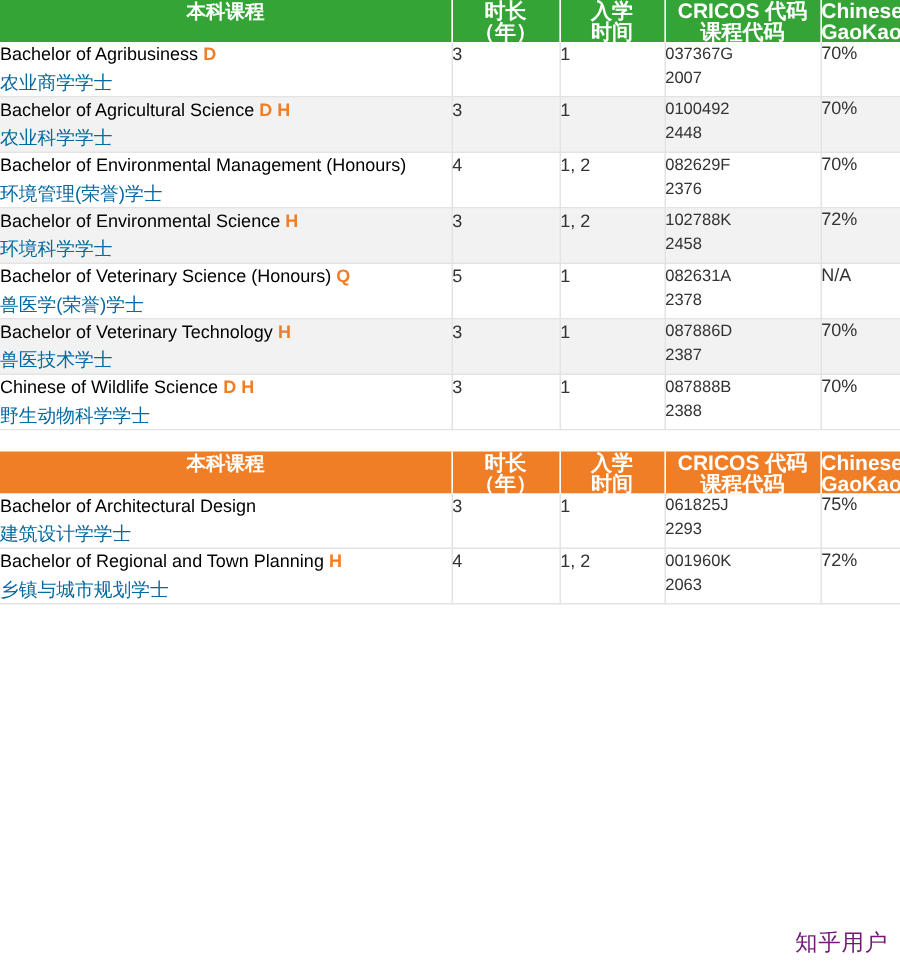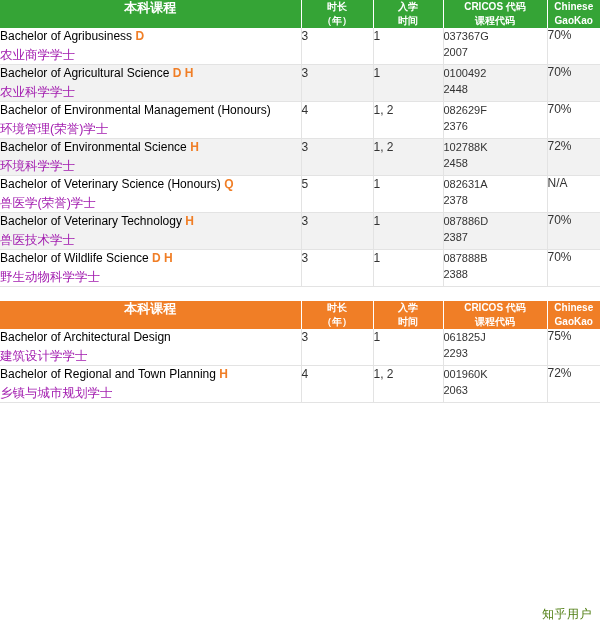--- a/index.html
+++ b/index.html
@@ -39,41 +39,41 @@
     font-size: 12.5px;
     line-height: 15px;
     padding: 11px 8px 11px 9px;
     border-right: 1px solid #ffffff;
     vertical-align: middle;
   }
   .hdr-green { background: #35a436; }
   .hdr-orange { background: #f07e26; }
   .hdr-cell.last { border-right: none; }
   .hdr-name { font-size: 13px; }
-  .hdr-small { font-size: 10px; line-height: 14px; }
+  .hdr-small { font-size: 14px; line-height: 14px; }
 
   
   .body-row td {
     border-bottom: 1px solid #e3e3e3;
     border-right: 1px solid #e3e3e3;
     font-size: 12px;
     color: #333333;
     padding: 9px 8px 9px 9px;
     background: #ffffff;
   }
   .body-row td.last { border-right: none; }
   .body-row.alt td { background: #f2f2f2; }
 
   .en-name {
     color: #000000;
     font-size: 12px;
     line-height: 16px;
   }
   .cn-name {
-    color: #a21caf;
+    color: #0369a1;
     font-size: 12.5px;
     line-height: 18px;
     margin-top: 2px;
   }
   .flag {
     color: #f07e26;
     font-weight: bold;
     font-size: 12px;
   }
   .num {
@@ -82,23 +82,23 @@
     line-height: 16px;
   }
   .cricos-line { line-height: 16px; }
   .gaokao { font-size: 12px; color: #333333; margin-top: 23px; }
 
   .table-gap { height: 14px; background: #ffffff; }
 
   .watermark {
     position: absolute;
     right: 8px;
-    bottom: 19px;
-    font-size: 12px;
-    color: #4d7c0f;
+    bottom: 4px;
+    font-size: 15px;
+    color: #701a75;
     letter-spacing: 0.5px;
   }
 </style>
 </head>
 <body>
 
 <div id="page">
 
   <table class="course-table">
     <colgroup>
@@ -209,21 +209,21 @@
         <td class="num">3</td>
         <td class="num">1</td>
         <td>
           <div class="num cricos-line">087886D</div>
           <div class="num cricos-line">2387</div>
         </td>
         <td class="gaokao last">70%</td>
       </tr>
       <tr class="body-row">
         <td>
-          <span class="en-name">Bachelor of Wildlife Science</span>
+          <span class="en-name">Chinese of Wildlife Science</span>
           <span class="flag">D H</span>
           <div class="cn-name">野生动物科学学士</div>
         </td>
         <td class="num">3</td>
         <td class="num">1</td>
         <td>
           <div class="num cricos-line">087888B</div>
           <div class="num cricos-line">2388</div>
         </td>
         <td class="gaokao last">70%</td>

